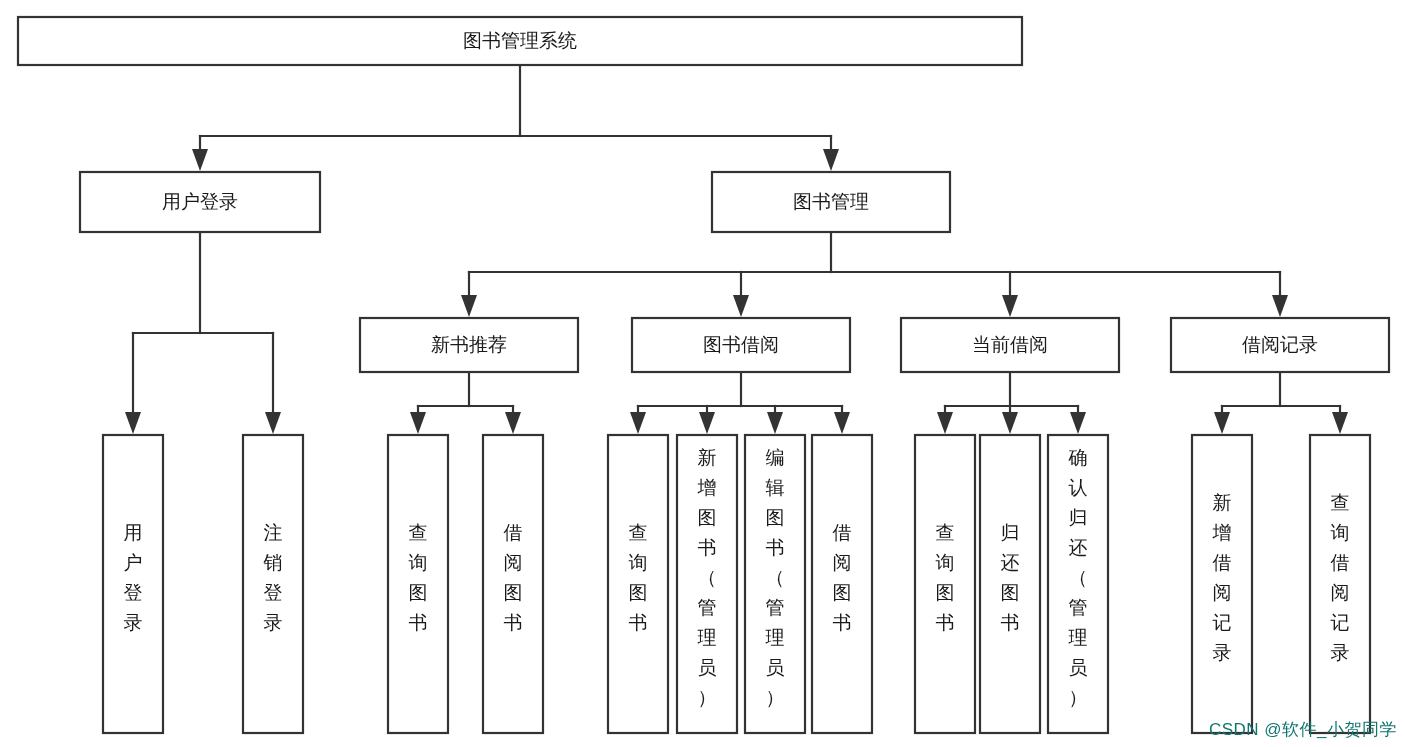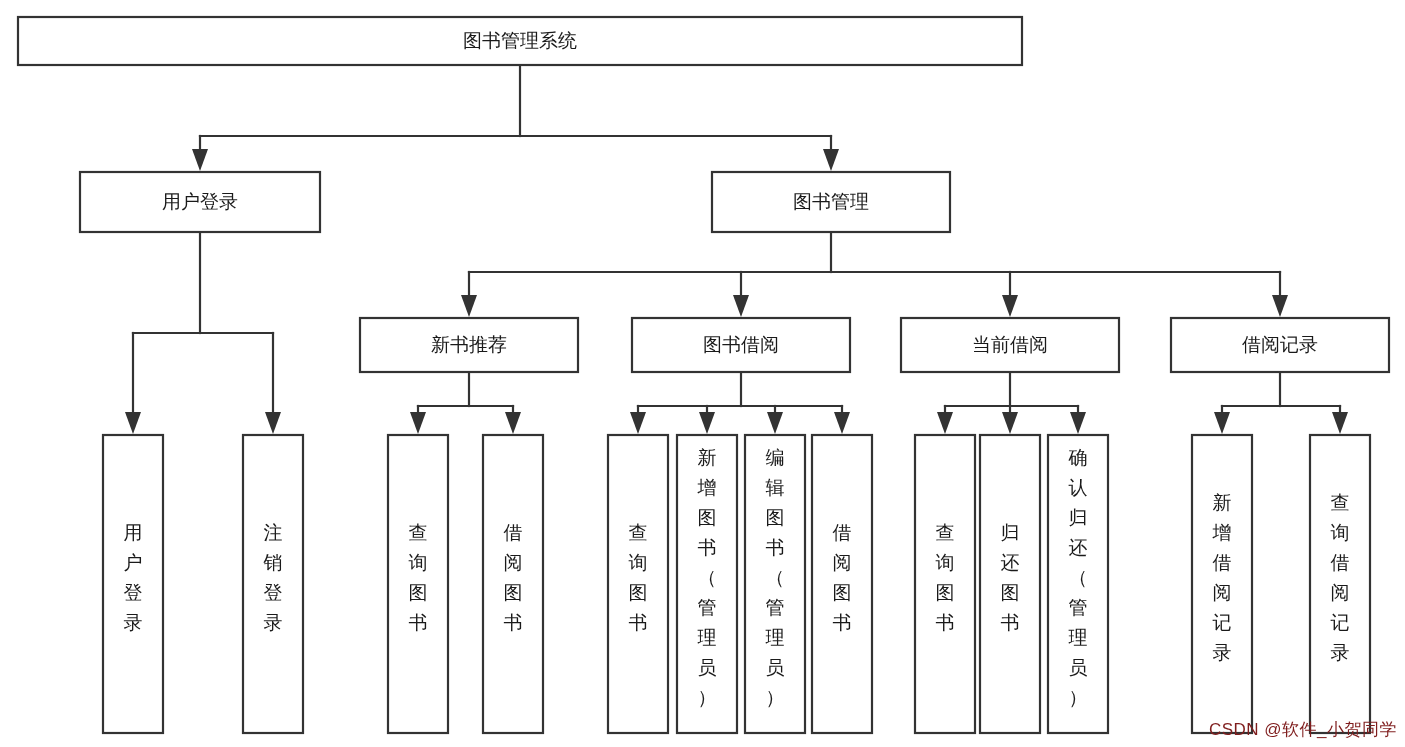--- a/index.html
+++ b/index.html
@@ -55,21 +55,21 @@
     font-size: 19px;
     fill: #1a1a1a;
     text-anchor: middle;
   }
   .watermark {
     position: absolute;
     right: 8px;
     bottom: 6px;
     font-family: "Liberation Sans", "DejaVu Sans", sans-serif;
     font-size: 17px;
-    color: #7f1d1d;
+    color: #0f766e;
     letter-spacing: 0.5px;
     white-space: nowrap;
     user-select: none;
   }
 </style>
 </head>
 <body>
 
 <div id="diagram-root">
   <svg id="flow-svg" viewBox="0 0 1405 747" xmlns="http://www.w3.org/2000/svg">

